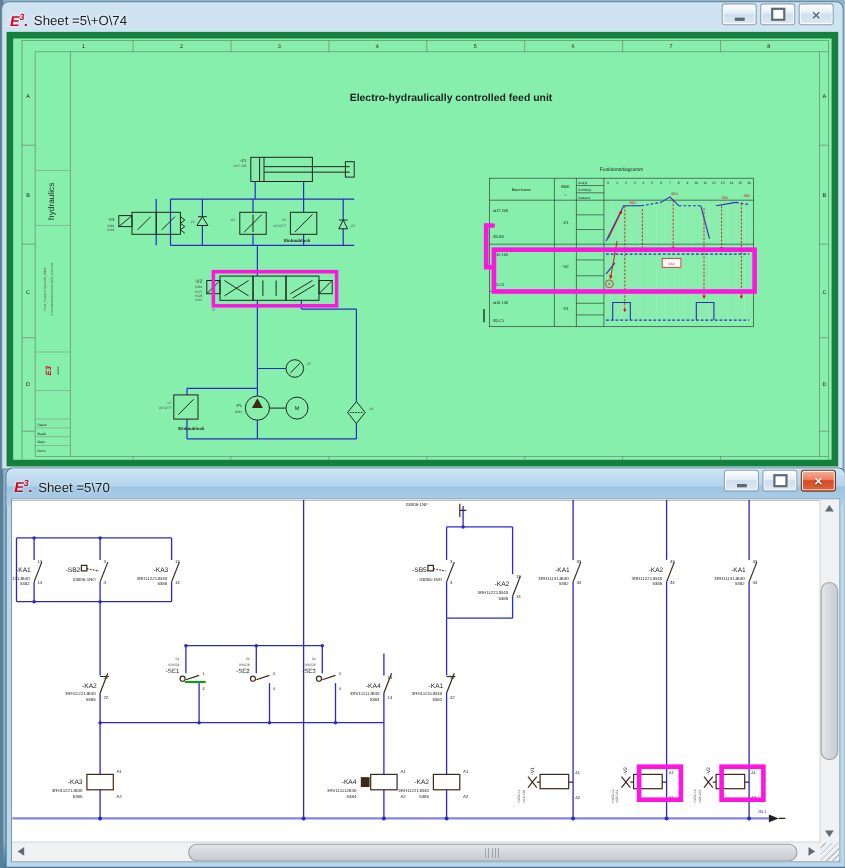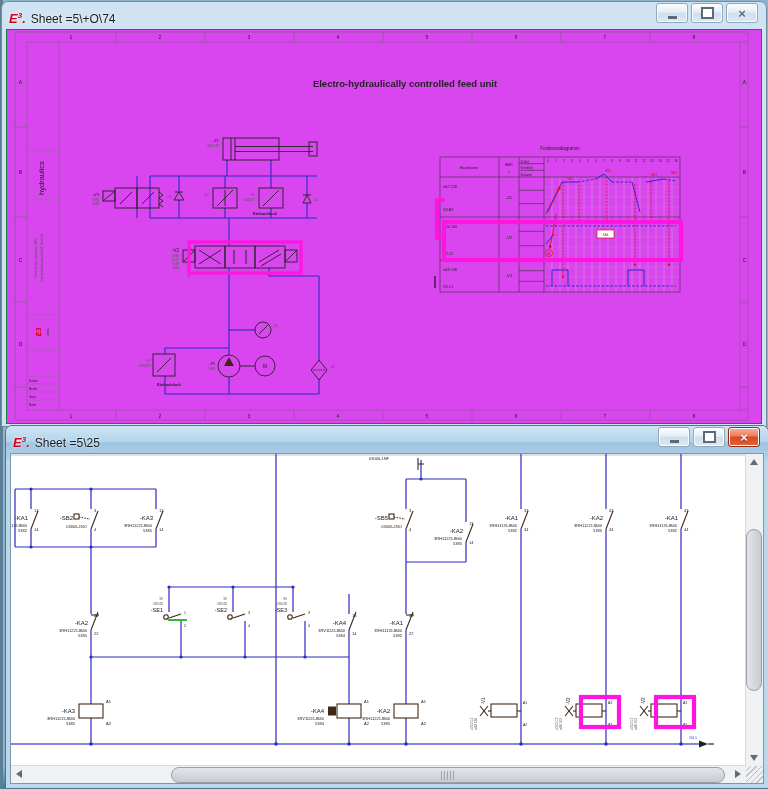--- a/index.html
+++ b/index.html
@@ -16,21 +16,21 @@
   .e3icon sup{font-size:8px;}
   .btns{position:absolute;top:1px;right:8px;display:flex;gap:3px;}
   .wb{width:30px;height:18px;border:1px solid #90a7b9;border-radius:3px;
       background:linear-gradient(#ffffff,#e3edf6 45%,#cfdeed 50%,#dde9f4);
       display:flex;align-items:center;justify-content:center;box-shadow:inset 0 0 0 1px #fbfdff;}
   .g-min{width:9px;height:3px;background:#5a6a77;margin-top:8px;}
   .g-res{width:9px;height:8px;border:2px solid #5a6a77;background:#fff;}
   .g-x{font-size:13px;font-weight:bold;color:#5a6a77;line-height:1;}
   .wb.close-active{background:linear-gradient(#f6b09b,#ee7d5a 45%,#d54a25 50%,#e0653a);border-color:#8c2f16;}
   .wb.close-active .g-x{color:#fff;text-shadow:0 1px 1px #7a2410;}
-  .sheet{position:absolute;left:4px;top:27px;right:4px;bottom:2px;background:#d946ef;border:1px solid #15803d;overflow:hidden;text-decoration:underline;}
+  .sheet{position:absolute;left:4px;top:27px;right:4px;bottom:2px;background:#86efac;border:6px solid #15803d;overflow:hidden;text-decoration:underline;}
   .bbody{position:absolute;left:4px;top:27px;right:4px;bottom:4px;background:#fff;border:1px solid #7e98ab;overflow:hidden;}
   .canvas-area{position:absolute;left:0;top:0;right:17px;bottom:17px;overflow:hidden;background:#fff;}
   .vscroll{position:absolute;top:0;right:0;width:17px;bottom:17px;background:#f0f1f2;border-left:1px solid #d9dadb;}
   .hscroll{position:absolute;left:0;right:17px;bottom:0;height:17px;background:#f0f1f2;border-top:1px solid #d9dadb;}
   .scorner{position:absolute;right:0;bottom:0;width:17px;height:17px;background:#eef0f1;
      background-image:repeating-linear-gradient(135deg,transparent 0 3px,#b9bfc4 3px 4px);}
   .arr{position:absolute;width:0;height:0;}
   .arr.up{top:5px;left:4px;border-left:4px solid transparent;border-right:4px solid transparent;border-bottom:6px solid #636b72;}
   .arr.down{bottom:5px;left:4px;border-left:4px solid transparent;border-right:4px solid transparent;border-top:6px solid #636b72;}
   .arr.left{left:5px;top:4px;border-top:4px solid transparent;border-bottom:4px solid transparent;border-right:6px solid #636b72;}
@@ -416,21 +416,21 @@
         <path class="hl" d="M436,170 h-6 v38 h6" stroke-linecap="round"></path>
         <rect class="hl" x="437" y="192" width="237" height="38"></rect>
       </g>
     </svg>
   </div>
 </div>
 
 <div class="win bottom">
   <div class="titlebar active">
     <span class="e3icon"><span>E</span><sup>3</sup><span>.</span></span>
-    <span>Sheet =5\25</span>
+    <span>Sheet =5\70</span>
     <div class="btns">
       <div class="wb">
           <span class="g-min"></span>
         </div>
       <div class="wb">
           <span class="g-res"></span>
         </div>
       <div class="wb close-active">
           <span class="g-x">×</span>
         </div>

